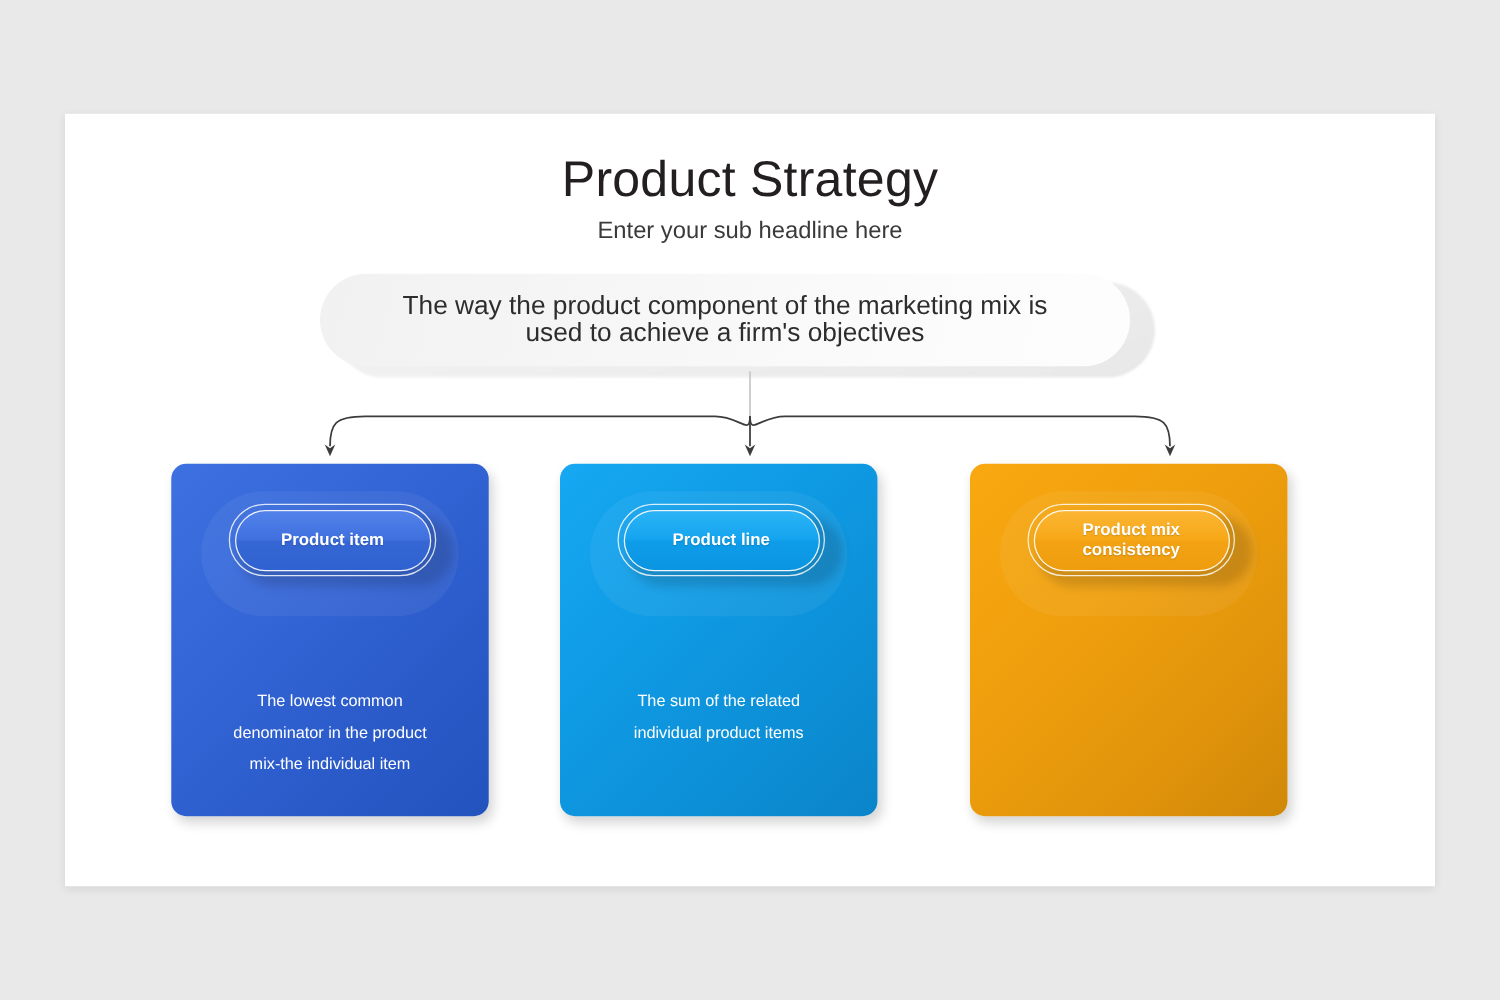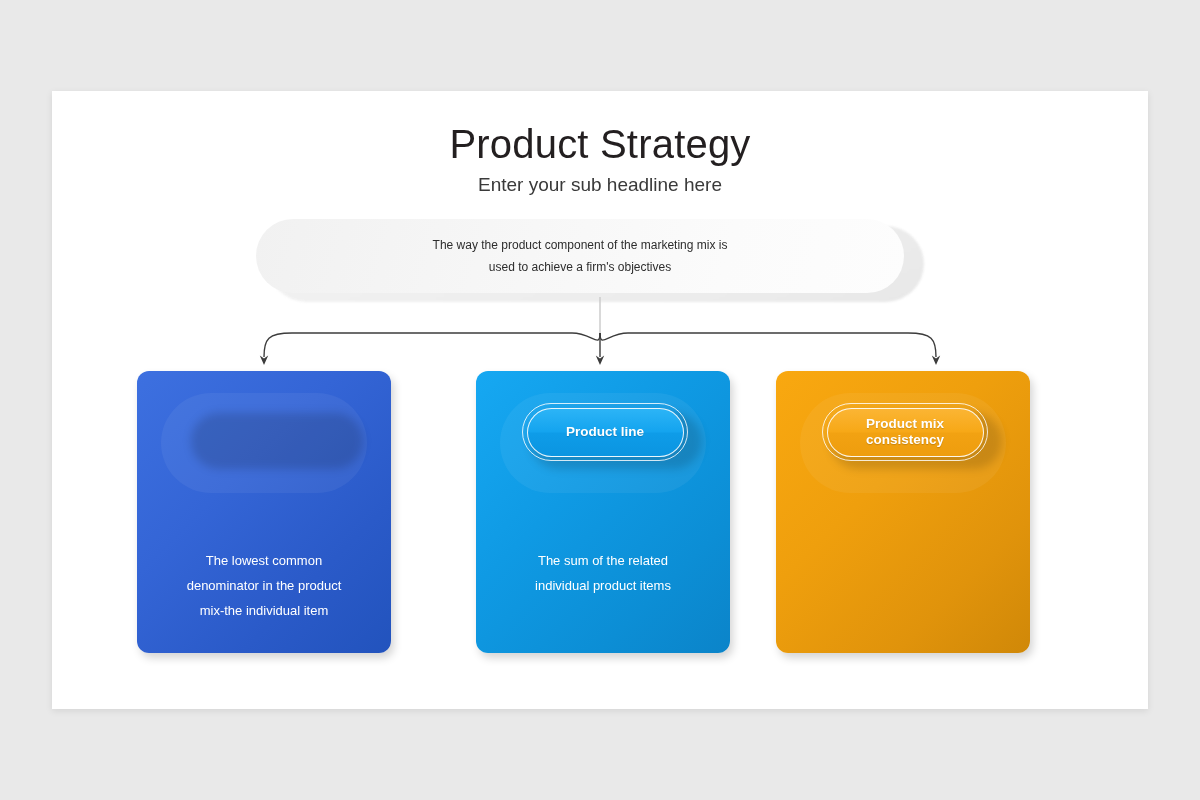--- a/index.html
+++ b/index.html
@@ -40,37 +40,37 @@
     background:linear-gradient(160deg,#f3f3f3 0%,#ededed 60%,#e7e7e7 100%);
     filter:blur(1px); opacity:.95;
   }
   .banner {
     position:absolute; left:0; top:0;
     width:648px; height:74px; border-radius:37px;
     background:linear-gradient(105deg,#f1f1f1 0%,#f6f6f6 35%,#fbfbfb 72%,#fdfdfd 100%);
     display:flex; align-items:center; justify-content:center;
   }
   .banner-text {
-    font-size:12px; line-height:22px; color:#2d2d2d;
+    font-size:21px; line-height:22px; color:#2d2d2d;
     text-align:center; white-space:pre-line; font-weight:400;
   }
 
   
   .connectors { position:absolute; left:0; top:0; width:1096px; height:618px; pointer-events:none; }
 
   
   .cards { position:absolute; left:0; top:0; width:1096px; height:618px; }
   .card {
     position:absolute; top:280px;
     width:254px; height:282px;
     border-radius:12px;
     box-shadow:3px 5px 9px rgba(0,0,0,.17);
   }
   .card.c0 { left:85px;  background:linear-gradient(135deg,#3d70e0 0%,#3465d6 38%,#2a5ac8 72%,#2253bd 100%); }
-  .card.c1 { left:424px; background:linear-gradient(135deg,#16a8f2 0%,#0f9ae4 40%,#0c8ed5 75%,#0b84c9 100%); }
+  .card.c1 { left:396px; background:linear-gradient(135deg,#16a8f2 0%,#0f9ae4 40%,#0c8ed5 75%,#0b84c9 100%); }
   .card.c2 { left:724px; background:linear-gradient(135deg,#f9a810 0%,#ef9f0d 40%,#e0930b 75%,#d08808 100%); }
 
   
   .pill-halo {
     position:absolute; left:24px; top:22px;
     width:206px; height:100px; border-radius:50px;
     background:rgba(255,255,255,.055);
   }
   .pill-shadow {
     position:absolute; left:54px; top:42px;
@@ -142,20 +142,25 @@
         <path d="M548,274 l-4.2,-9.5 l4.2,3.1 l4.2,-3.1 Z"></path>
         <path d="M884,274 l-4.2,-9.5 l4.2,3.1 l4.2,-3.1 Z"></path>
       </g>
     </svg>
 
     <div class="cards">
 
       <div class="card c0">
         <div class="pill-halo"></div>
         <div class="pill-shadow"></div>
+        <div class="pill-outer">
+          <div class="pill-inner">
+            <span class="pill-label">Product item</span>
+          </div>
+        </div>
         <div class="card-desc">The lowest common
 denominator in the product
 mix-the individual item</div>
       </div>
 
       <div class="card c1">
         <div class="pill-halo"></div>
         <div class="pill-shadow"></div>
         <div class="pill-outer">
           <div class="pill-inner">

